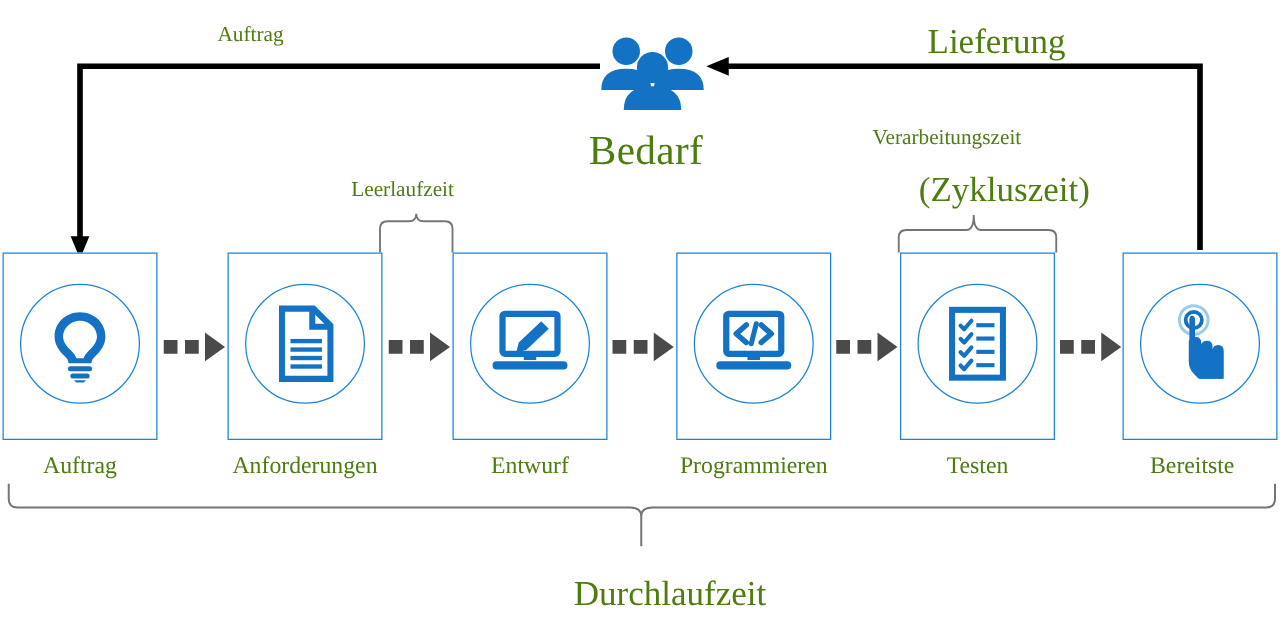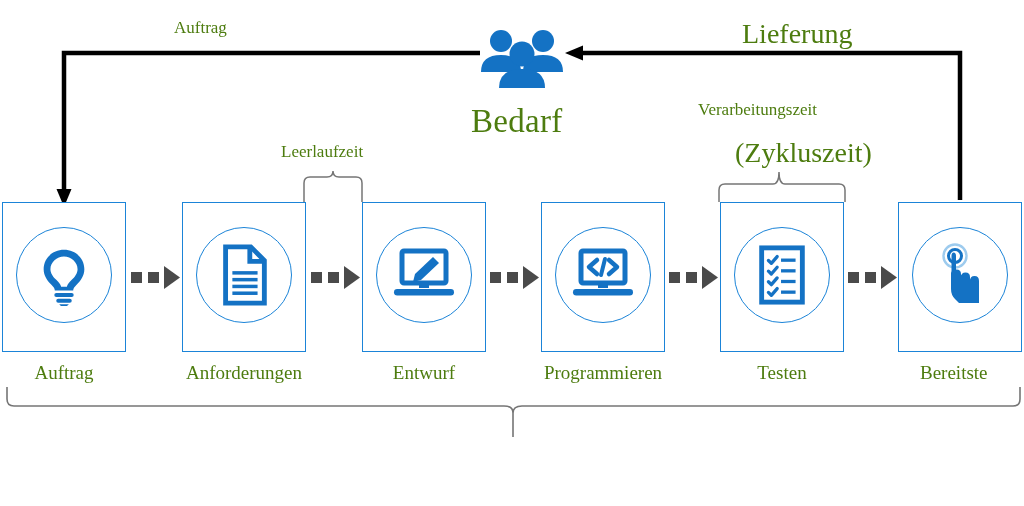--- a/index.html
+++ b/index.html
@@ -155,20 +155,21 @@
   <div class="lbl big-label" style="left:742px; top:18px;">Lieferung</div>
 
   <div class="lbl kunde-label" style="left:471px; top:103px;">Bedarf</div>
 
   <div class="lbl bracket-label" style="left:281px; top:142px;">Leerlaufzeit</div>
 
   <div class="lbl bracket-label" style="left:698px; top:100px;">Verarbeitungszeit</div>
 
   <div class="lbl big-label" style="left:696px; top:137px;margin-left:39px;">(Zykluszeit)</div>
 
+  <div class="lbl big-label" style="left:459px; top:460px;">Durchlaufzeit</div>
 
   <div class="stage-box" style="left:2px; top:202px; width:124px; height:150px;">
     <div class="stage-icon-wrap">
       <div class="icon-circle">
         <svg width="62" height="62" viewBox="0 0 64 64">
           <path d="M 32 6 C 20 6 11 15 11 26 C 11 33 15 38 19 42 C 21.5 44.5 22.5 46 22.5 48
                    L 41.5 48 C 41.5 46 42.5 44.5 45 42 C 49 38 53 33 53 26 C 53 15 44 6 32 6 Z
                    M 32 13 C 39.5 13 46 19 46 26 C 46 30.5 43 34 40 37 C 37 40 35.5 42 35 44
                    L 29 44 C 28.5 42 27 40 24 37 C 21 34 18 30.5 18 26 C 18 19 24.5 13 32 13 Z" fill="#1472c4"></path>
           <rect x="22" y="50.5" width="20" height="4.2" rx="2.1" fill="#1472c4"></rect>

